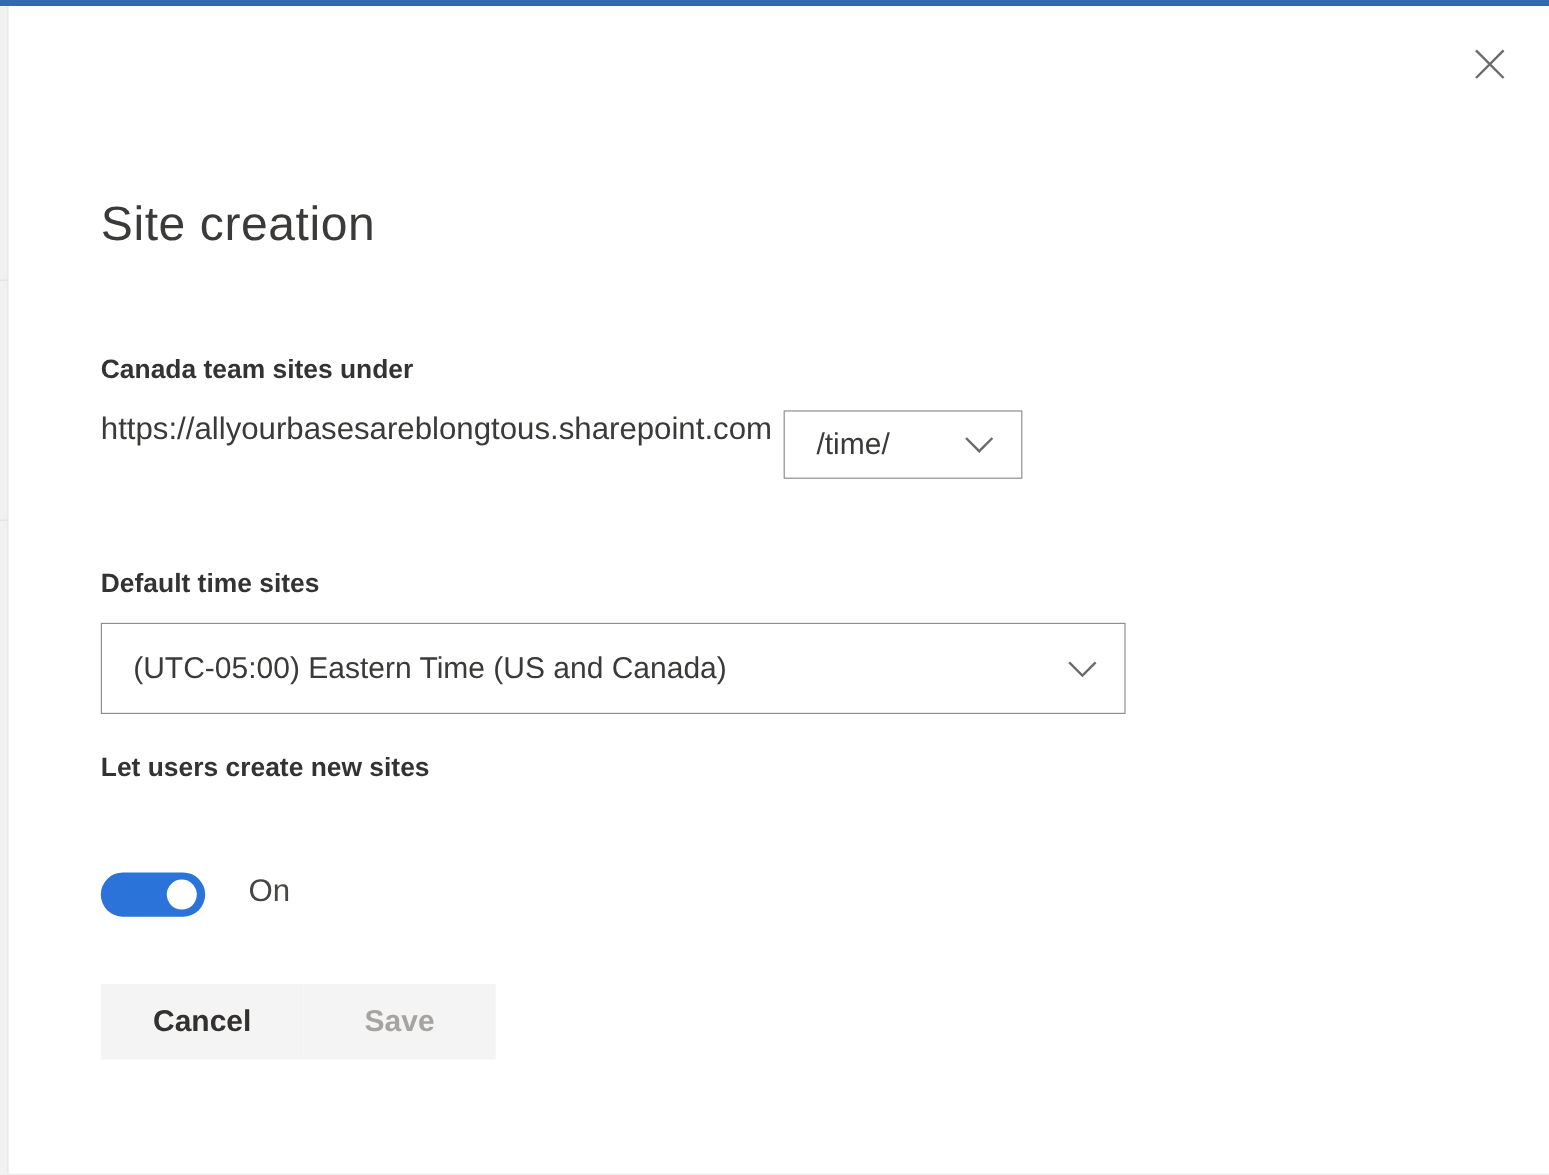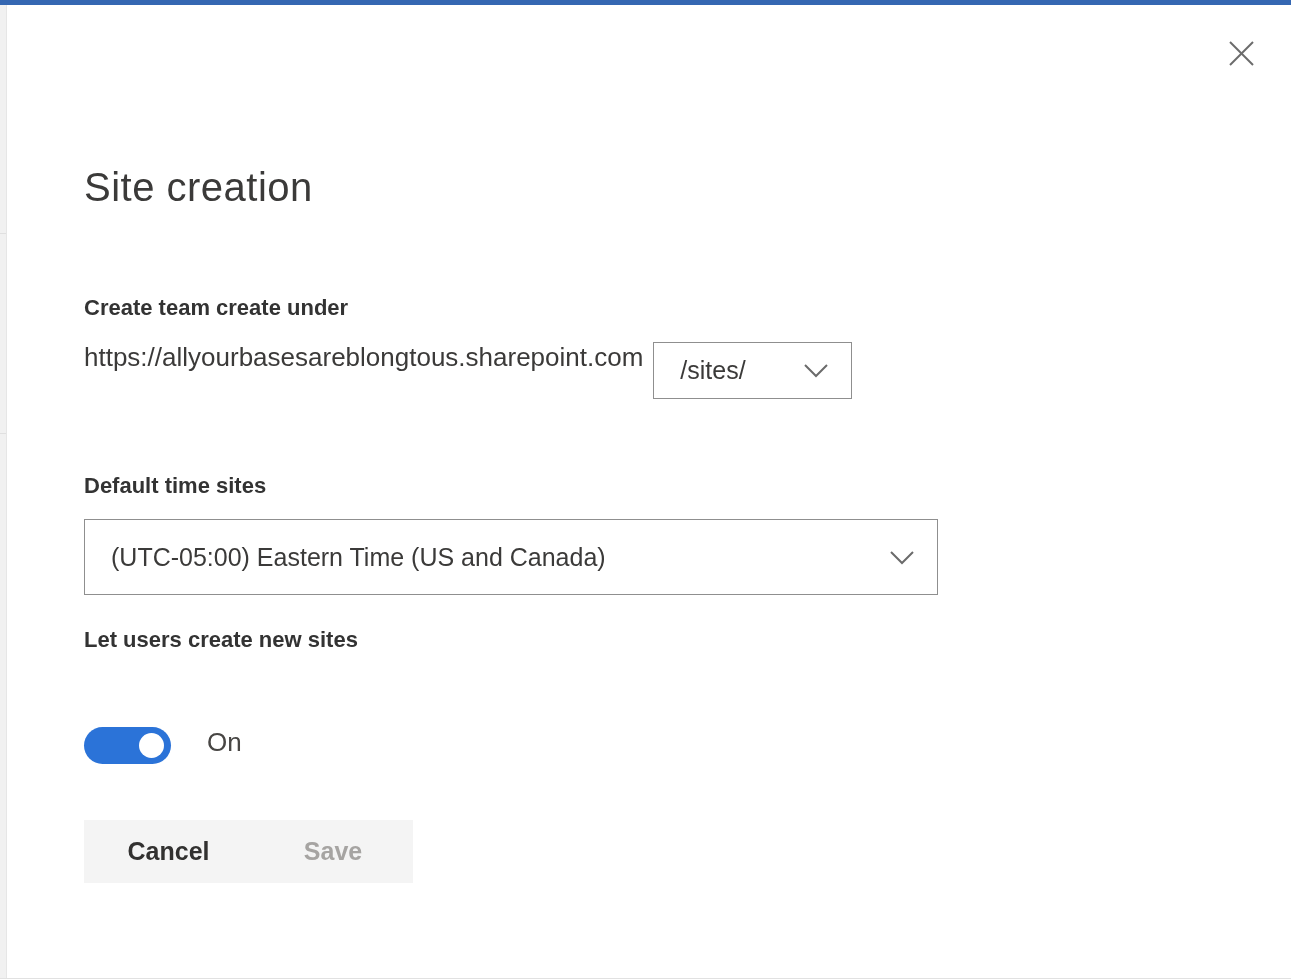--- a/index.html
+++ b/index.html
@@ -183,26 +183,26 @@
       <span style="display:flex;">
         <svg width="27" height="27" viewBox="0 0 27 27">
           <line x1="2" y1="2" x2="25" y2="25" stroke="#6b6b6b" stroke-width="2"></line>
           <line x1="25" y1="2" x2="2" y2="25" stroke="#6b6b6b" stroke-width="2"></line>
         </svg>
       </span>
     </button>
 
     <h1 class="page-title">Site creation</h1>
 
-    <div class="field-label label-team-sites">Create team create under</div>
+    <div class="field-label label-team-sites">Canada team sites under</div>
 
     <div class="url-row">
       <span class="url-prefix">https://allyourbasesareblongtous.sharepoint.com</span>
       <div class="dropdown dropdown-path">
-        <span class="dropdown-value">/sites/</span>
+        <span class="dropdown-value">/time/</span>
         <span class="chevron" style="display:flex;">
           <svg width="26" height="15" viewBox="0 0 26 15">
             <polyline points="2,2 13,13 24,2" fill="none" stroke="#6b6b6b" stroke-width="2"></polyline>
           </svg>
         </span>
       </div>
     </div>
 
     <div class="field-label label-time-zone">Default time sites</div>
 

